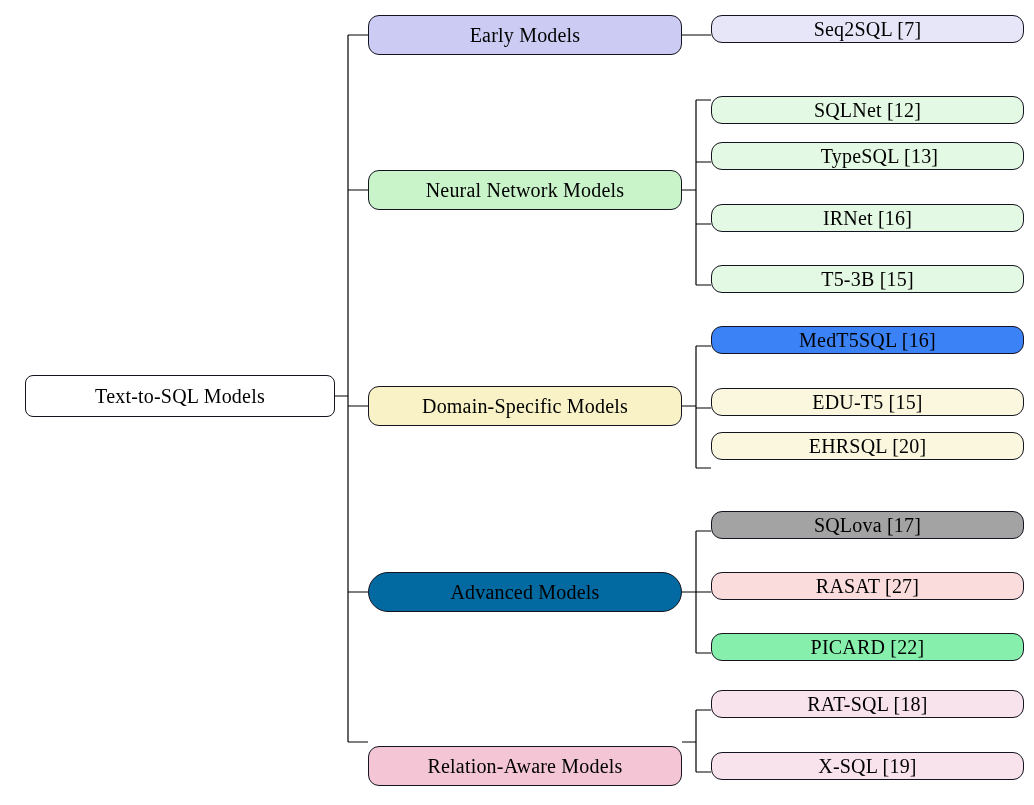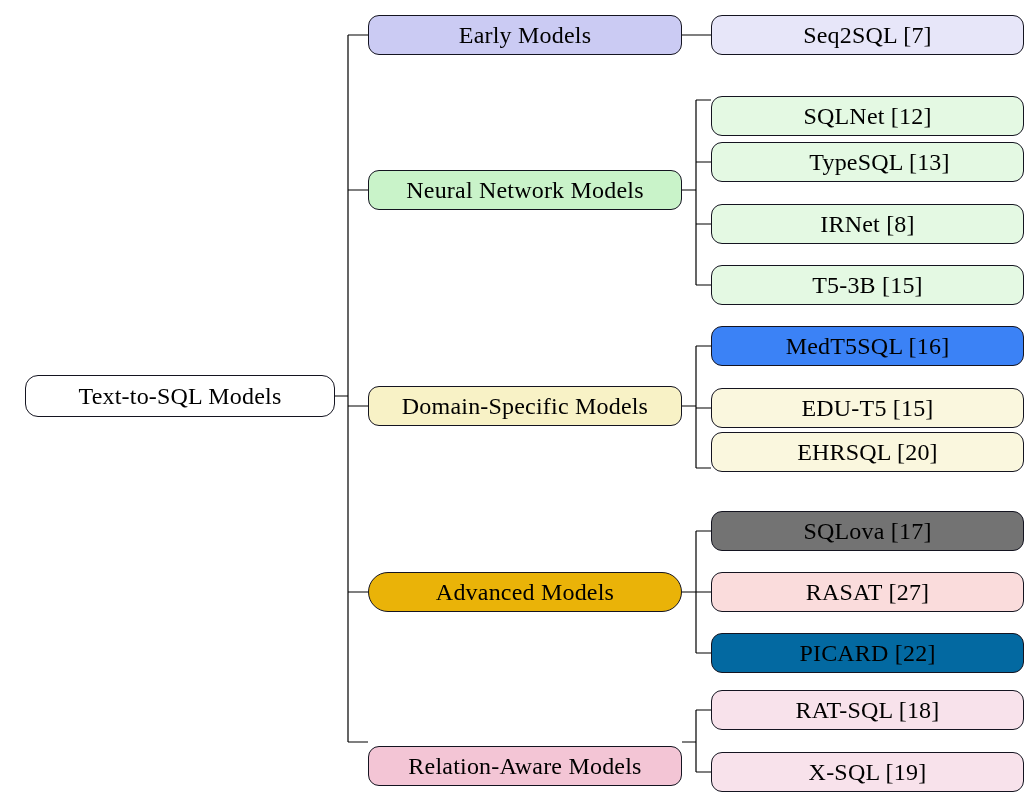--- a/index.html
+++ b/index.html
@@ -5,26 +5,26 @@
   html,body{margin:0;padding:0;background:#ffffff;}
   .canvas{
     position:relative;width:1034px;height:805px;background:#ffffff;overflow:hidden;
     font-family:"Liberation Serif","DejaVu Serif",serif;
   }
   .connectors{position:absolute;left:0;top:0;}
   .node{
     position:absolute;box-sizing:border-box;
     display:flex;align-items:center;justify-content:center;
     border:1.4px solid #141420;border-radius:11px;
-    font-size:24px;color:#000000;white-space:nowrap;
+    font-size:20px;color:#000000;white-space:nowrap;
     line-height:1;letter-spacing:0.2px;
   }
-  .root{border-radius:13px;}
+  .root{border-radius:8px;}
   .cat{left:368px;width:314px;height:40px;}
-  .leaf{left:711px;width:313px;height:40px;}
+  .leaf{left:711px;width:313px;height:28px;}
 </style>
 </head>
 <body>
 
 <div class="canvas">
 
   <svg class="connectors" width="1034" height="805" viewBox="0 0 1034 805">
     <path d="M335,396 L348,396
              M348,35 L348,742
              M348,35 L368,35
@@ -41,34 +41,34 @@
              M696,531 L711,531 M696,592 L711,592 M696,653 L711,653
              M682,742 L696,742 M696,710 L696,772
              M696,710 L711,710 M696,772 L711,772" stroke="#000000" stroke-width="1.2" fill="none"></path>
   </svg>
 
   <div class="node root" style="left: 25px; top: 375px; width: 310px; height: 42px; background-color: rgb(255, 255, 255);">Text-to-SQL Models</div>
 
   <div class="node cat" style="top: 15px; background-color: rgb(203, 203, 243);">Early Models</div>
   <div class="node cat" style="top: 170px; background-color: rgb(201, 243, 201);">Neural Network Models</div>
   <div class="node cat" style="top: 386px; background-color: rgb(248, 242, 198);">Domain-Specific Models</div>
-  <div class="node cat" style="top: 572px; background-color: #eab308; border-radius: 20px;">Advanced Models</div>
+  <div class="node cat" style="top: 572px; background-color: #0369a1; border-radius: 20px;">Advanced Models</div>
   <div class="node cat" style="top: 722px; background-color: rgb(243, 197, 213); margin-top: 24px;">Relation-Aware Models</div>
 
   <div class="node leaf" style="top: 15px; background-color: rgb(231, 230, 249);">Seq2SQL [7]</div>
 
   <div class="node leaf" style="top: 96px; background-color: rgb(228, 249, 227);">SQLNet [12]</div>
   <div class="node leaf" style="top: 142px; background-color: rgb(228, 249, 227); padding-left: 24px;">TypeSQL [13]</div>
-  <div class="node leaf" style="top: 204px; background-color: rgb(228, 249, 227);">IRNet [8]</div>
+  <div class="node leaf" style="top: 204px; background-color: rgb(228, 249, 227);">IRNet [16]</div>
   <div class="node leaf" style="top: 265px; background-color: rgb(228, 249, 227);">T5-3B [15]</div>
 
   <div class="node leaf" style="top: 326px; background-color: #3b82f6;">MedT5SQL [16]</div>
   <div class="node leaf" style="top: 388px; background-color: rgb(250, 247, 222);">EDU-T5 [15]</div>
   <div class="node leaf" style="top: 432px; background-color: rgb(250, 247, 222);">EHRSQL [20]</div>
 
-  <div class="node leaf" style="top: 511px; background-color: #737373;">SQLova [17]</div>
+  <div class="node leaf" style="top: 511px; background-color: #a3a3a3;">SQLova [17]</div>
   <div class="node leaf" style="top: 572px; background-color: rgb(250, 220, 220);">RASAT [27]</div>
-  <div class="node leaf" style="top: 633px; background-color: #0369a1;">PICARD [22]</div>
+  <div class="node leaf" style="top: 633px; background-color: #86efac;">PICARD [22]</div>
 
   <div class="node leaf" style="top: 690px; background-color: rgb(248, 226, 235);">RAT-SQL [18]</div>
   <div class="node leaf" style="top: 752px; background-color: rgb(248, 226, 235); font-family: Liberation Serif, serif;">X-SQL [19]</div>
 
 </div>
 
 </body></html>

